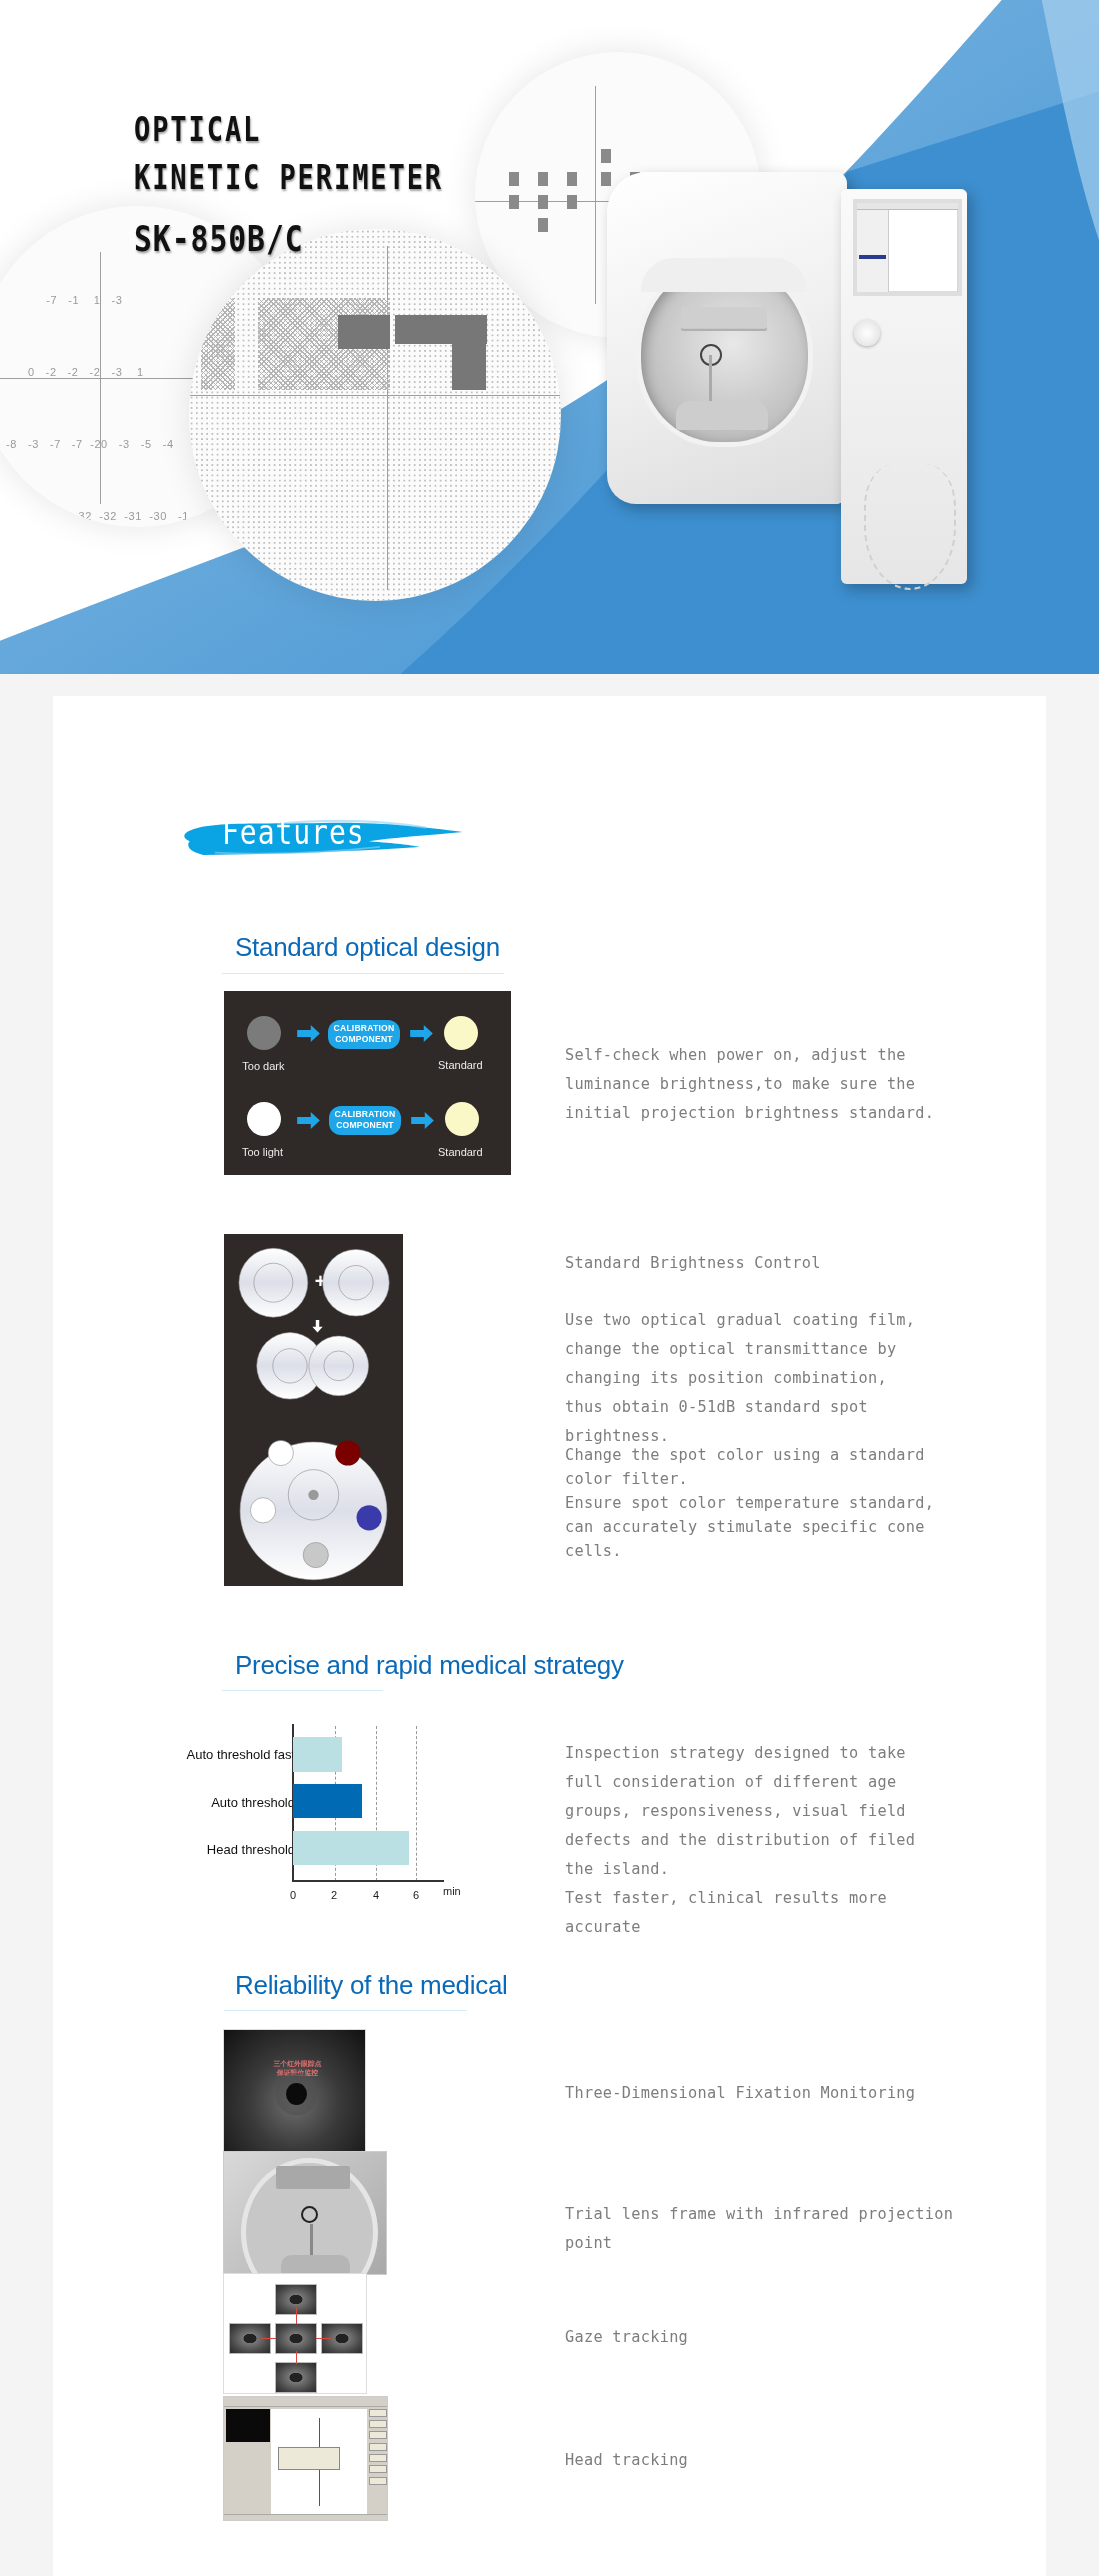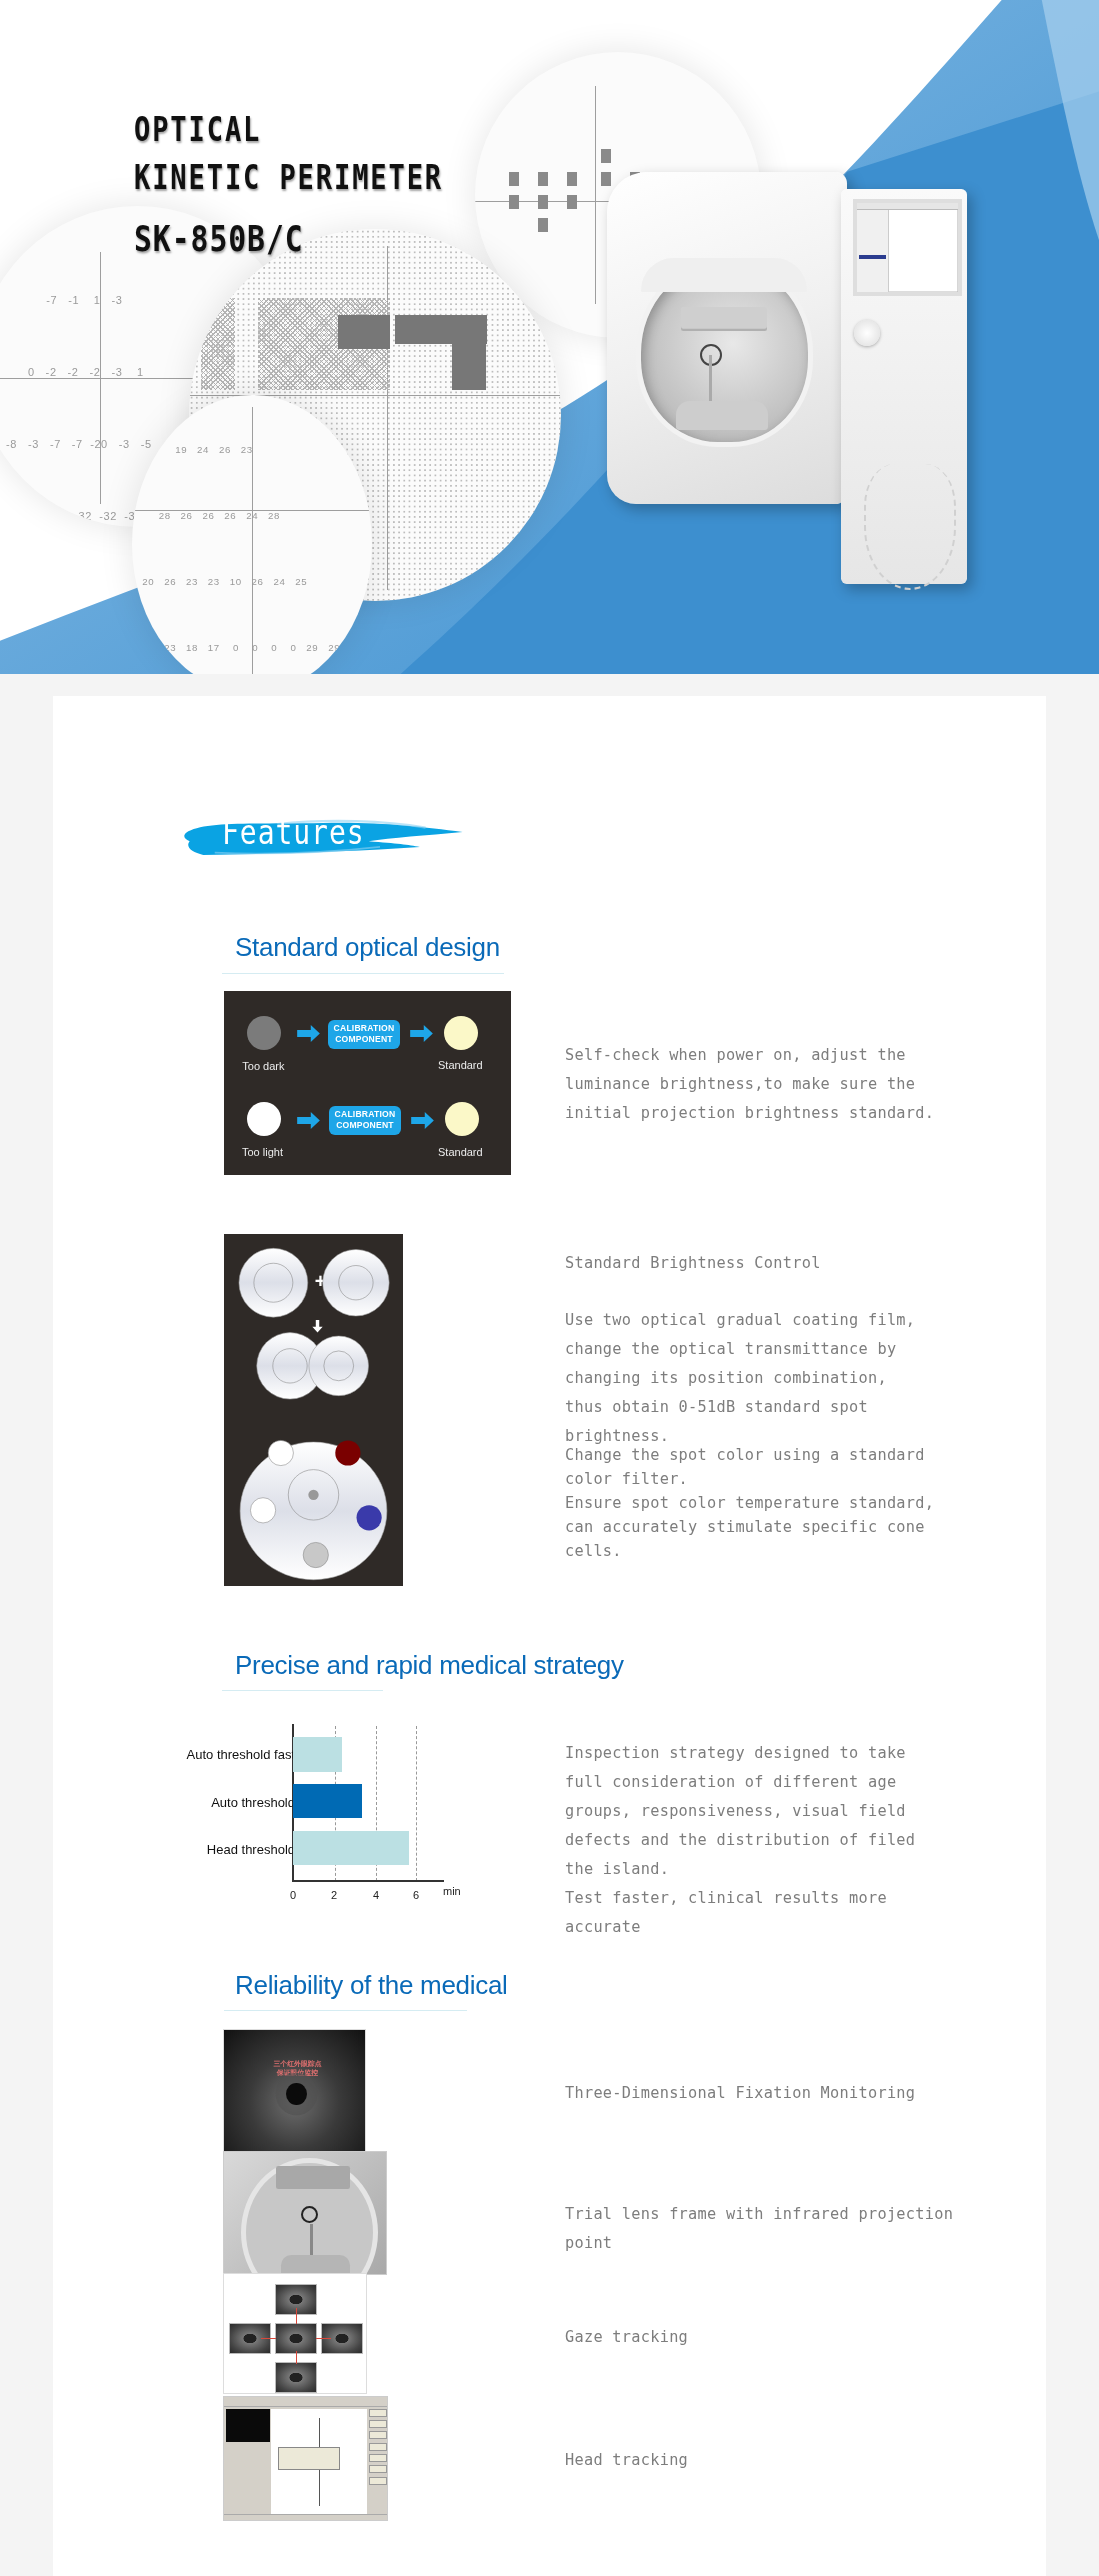--- a/index.html
+++ b/index.html
@@ -50,21 +50,21 @@
 
   .sec-title { position: absolute; font-family: "Liberation Sans", sans-serif; font-weight: normal; font-size: 26px; color: #0a6ab8; letter-spacing: -0.3px; }
   .sec-rule { position: absolute; height: 1.1px; background: #d5ecf2; }
 
   .body-text { position: absolute; font-family: "DejaVu Sans Mono", monospace; font-size: 16.6px; line-height: 29px; color: #7d7d7d; white-space: pre-line; letter-spacing: 0.3px; transform: scaleX(0.92); transform-origin: left top; }
 
   
   .calib { position: absolute; left: 224px; top: 991px; width: 287px; height: 184px; background: #2f2a27; }
   .calib .dot { position: absolute; width: 34px; height: 34px; border-radius: 50%; }
   .calib .lbl { position: absolute; font-family: "Liberation Sans", sans-serif; font-size: 11px; color: #ececec; }
-  .calib .box { position: absolute; width: 72px; height: 29px; background: #1ea6e8; border-radius: 6px; color: #fff; font-family: "Liberation Sans", sans-serif; font-weight: bold; font-size: 8.6px; line-height: 11px; text-align: center; padding-top: 3.4px; letter-spacing: 0.2px; }
+  .calib .box { position: absolute; width: 72px; height: 29px; background: #1ea6e8; border-radius: 12px; color: #fff; font-family: "Liberation Sans", sans-serif; font-weight: bold; font-size: 8.6px; line-height: 11px; text-align: center; padding-top: 3.4px; letter-spacing: 0.2px; }
   .calib .arrow { position: absolute; width: 23px; height: 17px; }
 
   
   .filters { position: absolute; left: 224px; top: 1234px; width: 179px; height: 352px; background: #2f2a27; }
 
   
   .chart { position: absolute; left: 166px; top: 1718px; width: 321px; height: 195px; }
   .chart .ylab { position: absolute; right: 192px; font-family: "Liberation Sans", sans-serif; font-size: 13px; color: #111; white-space: nowrap; text-align: right; }
   .chart .bar { position: absolute; left: 127px; }
   .chart .yaxis { position: absolute; left: 126px; top: 5.7px; width: 1.7px; height: 157px; background: #333; }
@@ -149,36 +149,20 @@
     <div class="dotfield" style="left:0;top:0;width:372px;height:372px;"></div>
     <div class="axis-v" style="left:198px;top:17px;height:344px;"></div>
     <div class="axis-h" style="left:0;top:166px;width:372px;"></div>
     <div class="hatch" style="left:11.5px;top:69px;width:34px;height:92px;"></div>
     <div class="hatch" style="left:69px;top:69px;width:132px;height:92px;"></div>
     <div class="darkblock" style="left:149px;top:86px;width:52px;height:34px;"></div>
     <div class="darkblock" style="left:206px;top:86px;width:92px;height:29px;"></div>
     <div class="darkblock" style="left:263px;top:115px;width:34px;height:46px;"></div>
   </div>
 
-  <div class="hero-circle c3">
-    <div class="axis-v" style="left:120px;top:11.5px;height:286px;"></div>
-    <div class="axis-h" style="left:0;top:115px;width:240px;"></div>
-    <div class="grid-num" style="left:10.3px;top:0;font-size:9.7px;line-height:22px;">
-      <div>          19   24   26   23</div>
-      <div>     28   26   26   26   24   28</div>
-      <div>20   26   23   23   10   26   24   25</div>
-      <div>17   23   18   17    0    0    0    0   29   29</div>
-      
-      
-      
-      
-      
-      
-    </div>
-  </div>
 
   <h1 class="hero-title">
     <div>OPTICAL</div>
     <div>KINETIC PERIMETER</div>
   </h1>
   <div class="hero-model">SK-850B/C</div>
 
   <div class="device">
     <div class="dev-body">
       <div class="dev-bowl"></div>

